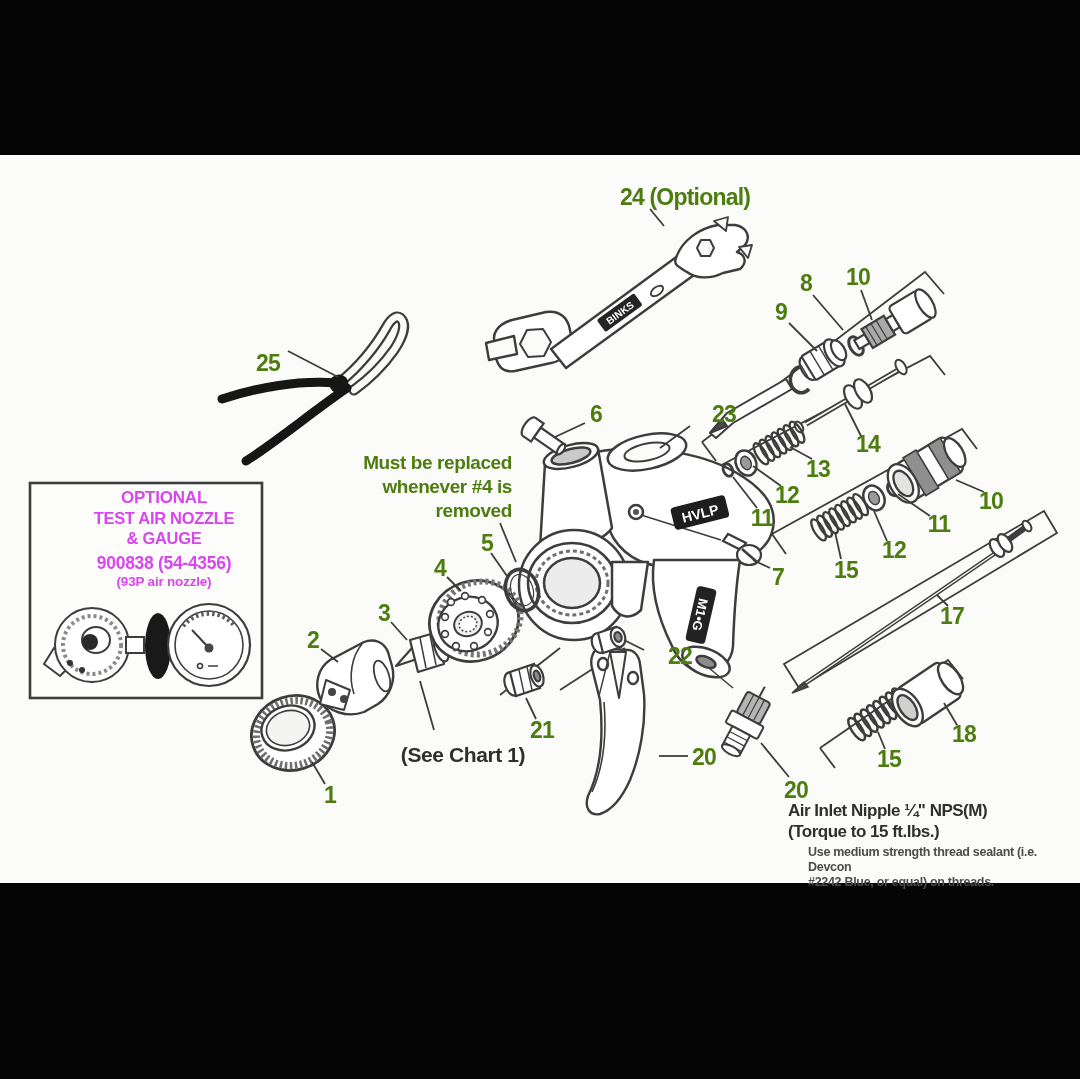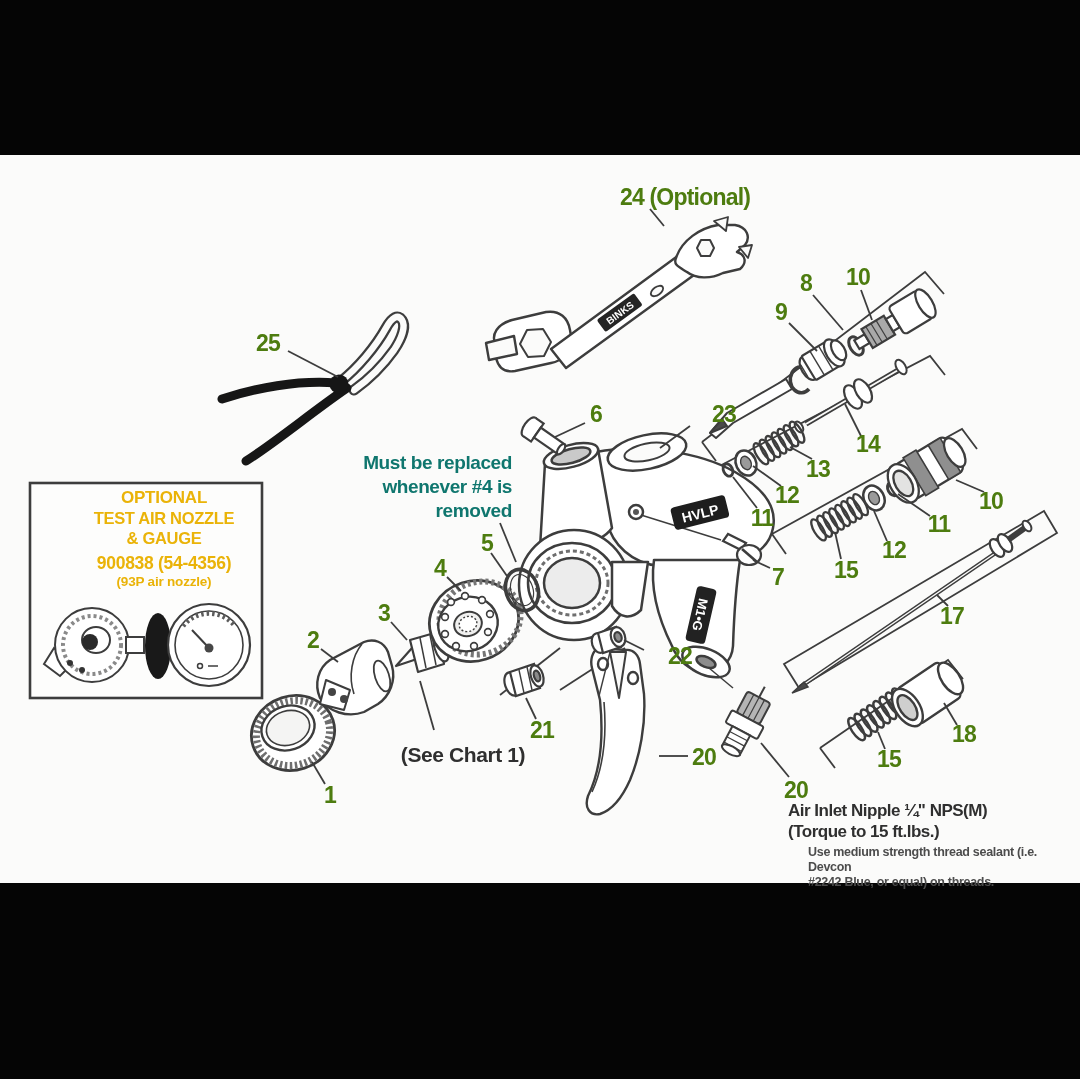--- a/index.html
+++ b/index.html
@@ -4,27 +4,27 @@
 <style>
   html,body{margin:0;padding:0;background:#000;}
   .frame{position:relative;width:1080px;height:1079px;background:#050505;overflow:hidden;
          font-family:"Liberation Sans",sans-serif;}
   .paper{position:absolute;left:0;top:155px;width:1080px;height:728px;background:#fbfbfa;}
   svg.art{position:absolute;left:0;top:0;width:1080px;height:1079px;}
   .layer{position:absolute;left:0;top:0;width:1080px;height:1079px;pointer-events:none;}
   .callout{position:absolute;transform:translate(-50%,-50%);
            font-size:23px;font-weight:700;color:#4d7c0f;letter-spacing:-0.8px;white-space:nowrap;}
   .note-replace{position:absolute;left:352px;top:451px;width:160px;text-align:right;
-                font-size:19px;font-weight:700;color:#0f766e;line-height:24px;letter-spacing:-0.4px;}
+                font-size:19px;font-weight:700;color:#4d7c0f;line-height:24px;letter-spacing:-0.4px;}
   .note-chart{position:absolute;left:463px;top:755px;transform:translate(-50%,-50%);
               font-size:21px;font-weight:700;color:#2f2f2f;letter-spacing:-0.4px;}
   .note-inlet{position:absolute;left:788px;top:800px;width:280px;color:#2f2f2f;}
   .note-inlet .big{font-size:17px;font-weight:700;line-height:21px;letter-spacing:-0.5px;}
   .note-inlet .small{font-size:12.5px;font-weight:700;line-height:15px;color:#4c4c4c;letter-spacing:-0.3px;margin-left:20px;}
-  .optbox-text{position:absolute;left:30px;top:488px;width:268px;text-align:center;color:#eab308;}
+  .optbox-text{position:absolute;left:30px;top:488px;width:268px;text-align:center;color:#d946ef;}
   .optbox-text .t1{font-size:17px;font-weight:800;letter-spacing:-0.2px;}
   .optbox-text .t2{font-size:16.5px;font-weight:700;line-height:20px;letter-spacing:-0.3px;}
   .optbox-text .t3{font-size:17.5px;font-weight:700;margin-top:5px;letter-spacing:-0.3px;}
   .optbox-text .t4{font-size:13.5px;font-weight:700;letter-spacing:-0.2px;}
 </style>
 </head>
 <body>
 
 <div class="frame">
   <div class="paper"></div>
@@ -372,21 +372,21 @@
         <div class="callout" style="left: 894px; top: 550px;">12</div>
         <div class="callout" style="left: 952px; top: 616px;">17</div>
         <div class="callout" style="left: 889px; top: 759px;">15</div>
         <div class="callout" style="left: 964px; top: 734px;">18</div>
         <div class="callout" style="left: 796px; top: 790px;">20</div>
         <div class="callout" style="left: 704px; top: 757px;">20</div>
         <div class="callout" style="left: 542px; top: 730px;">21</div>
         <div class="callout" style="left: 680px; top: 656px;">22</div>
         <div class="callout" style="left: 724px; top: 414px; text-align: right;">23</div>
         <div class="callout" style="left: 685px; top: 197px;">24 (Optional)</div>
-        <div class="callout" style="left: 268px; top: 343px;">25</div>
+        <div class="callout" style="left: 268px; top: 363px;">25</div>
       </div>
 
     <div class="note-replace">
       <div>Must be replaced</div>
       <div>whenever #4 is</div>
       <div>removed</div>
     </div>
 
     <div class="note-chart">(See Chart 1)</div>
 

